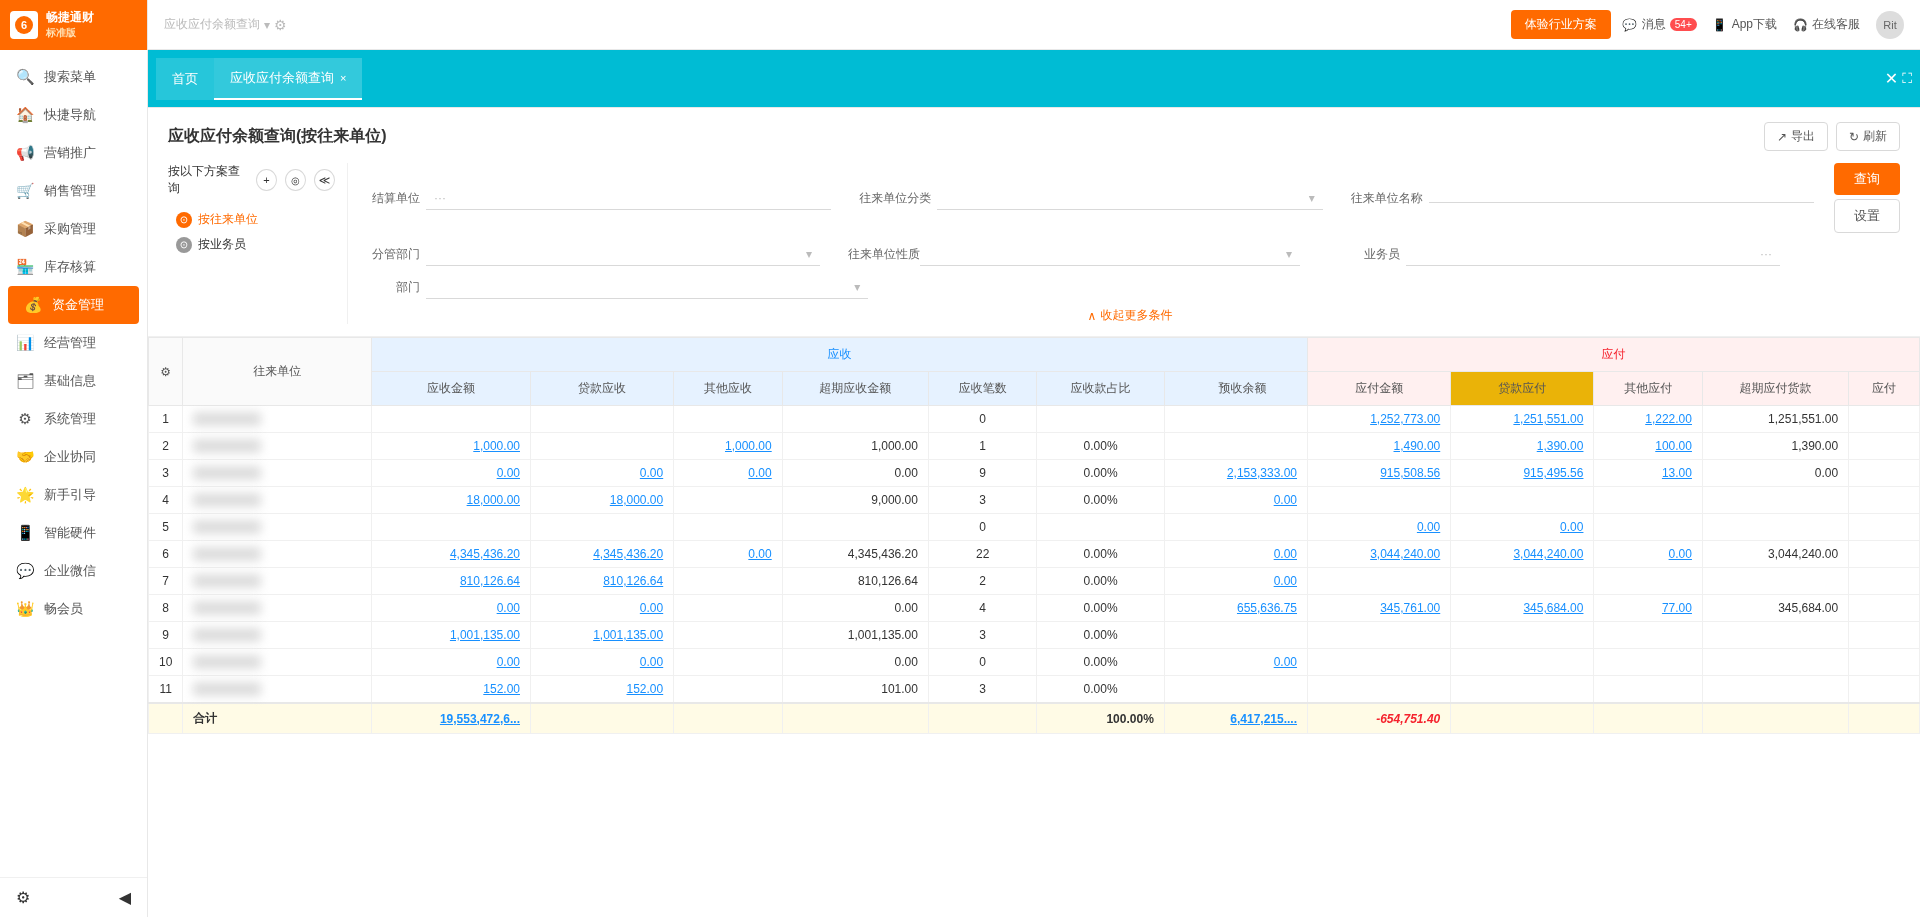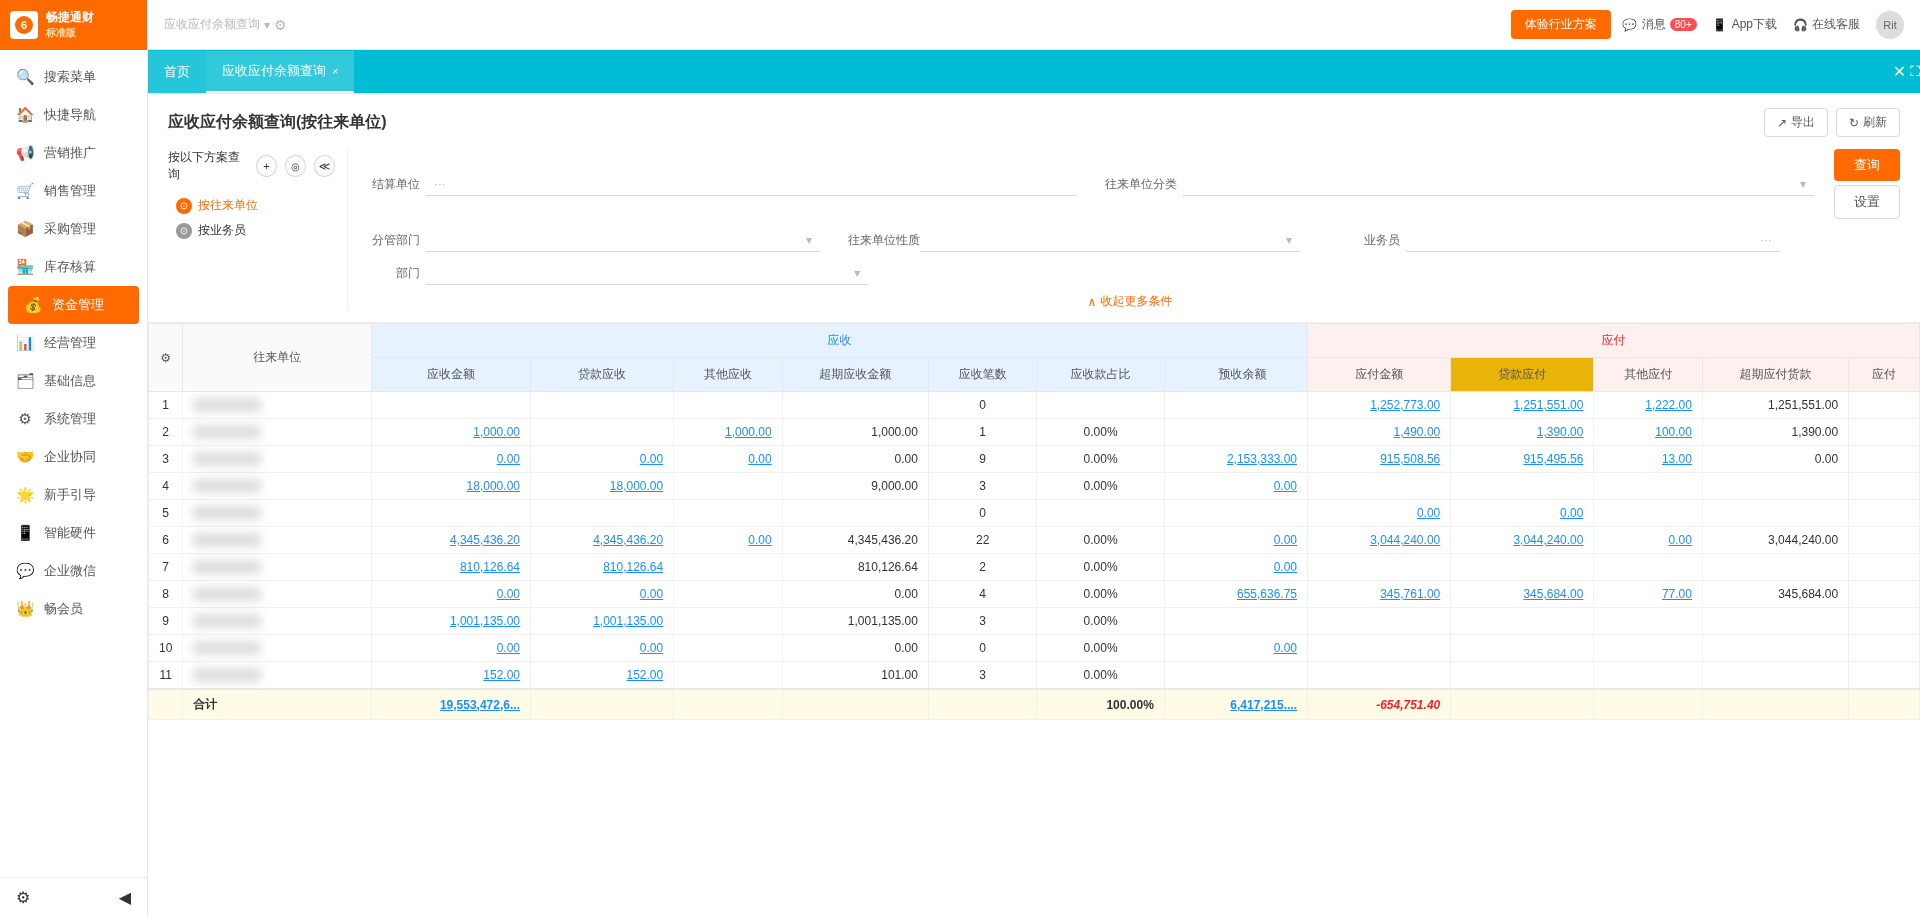--- a/index.html
+++ b/index.html
@@ -49,21 +49,21 @@
     .header-avatar { width: 28px; height: 28px; background: #ddd; border-radius: 50%; }
 
     
     .content-area {
       margin-left: 148px; margin-top: 50px; height: calc(100vh - 50px); display: flex; flex-direction: column;
     }
 
     
     .tab-bar {
       background: #fff; border-bottom: 1px solid #e8e8e8;
-      display: flex; align-items: center; padding: 0 0; height: 44px;
+      display: flex; align-items: center; padding: 0 8px; height: 58px;
     }
     .tab-home {
       padding: 0 16px; height: 42px; line-height: 42px; color: #555; cursor: pointer; font-size: 13px;
     }
     .tab-active {
       padding: 0 16px; height: 42px; line-height: 42px; color: #ff6a00;
       border-bottom: 2px solid #ff6a00; cursor: pointer; font-size: 13px;
       display: flex; align-items: center; gap: 6px;
     }
     .tab-close { color: #999; font-size: 11px; cursor: pointer; }
@@ -224,21 +224,21 @@
   <div class="header-breadcrumb">
     <span style="color:#bbb;font-size:12px;">应收应付余额查询</span>
     <span style="color:#bbb;cursor:pointer;">▾</span>
     <span style="color:#bbb;cursor:pointer;font-size:14px;">⚙</span>
   </div>
   <button class="header-promo-btn">体验行业方案</button>
   <div class="header-actions">
     <div class="header-action-item">
       <span>💬</span>
       <span>消息</span>
-      <span class="badge-red">80+</span>
+      <span class="badge-red">54+</span>
     </div>
     <div class="header-action-item">
       <span>📱</span>
       <span>App下载</span>
     </div>
     <div class="header-action-item">
       <span>🎧</span>
       <span>在线客服</span>
     </div>
     <div class="header-avatar" style="display:flex;align-items:center;justify-content:center;font-size:11px;color:#666;">
@@ -304,20 +304,25 @@
               <span class="filter-field-label" style="color:#666;min-width:60px;text-align:right;">结算单位</span>
               <div style="flex:1;border-bottom:1px solid #d9d9d9;padding:4px 8px;display:flex;align-items:center;justify-content:space-between;cursor:pointer;">
                 <span style="color:#bbb;">···</span>
               </div>
             </div>
             <div style="display:flex;align-items:center;gap:6px;flex:1;">
               <span class="filter-field-label" style="color:#666;min-width:80px;text-align:right;">往来单位分类</span>
               <div style="flex:1;border-bottom:1px solid #d9d9d9;padding:4px 8px;display:flex;align-items:center;justify-content:space-between;cursor:pointer;">
                 <span></span>
                 <span style="color:#bbb;">▾</span>
+              </div>
+            </div>
+            <div style="display:flex;align-items:center;gap:6px;flex:1;">
+              <span class="filter-field-label" style="color:#666;min-width:80px;text-align:right;">往来单位名称</span>
+              <div style="flex:1;border-bottom:1px solid #d9d9d9;padding:4px 8px;">
               </div>
             </div>
             <div style="display:flex;flex-direction:column;gap:4px;">
               <button class="btn-query">查询</button>
               <button class="btn-setting">设置</button>
             </div>
           </div>
 
           <div style="display:flex;align-items:center;gap:20px;margin-bottom:10px;">
             <div style="display:flex;align-items:center;gap:6px;flex:1;">

